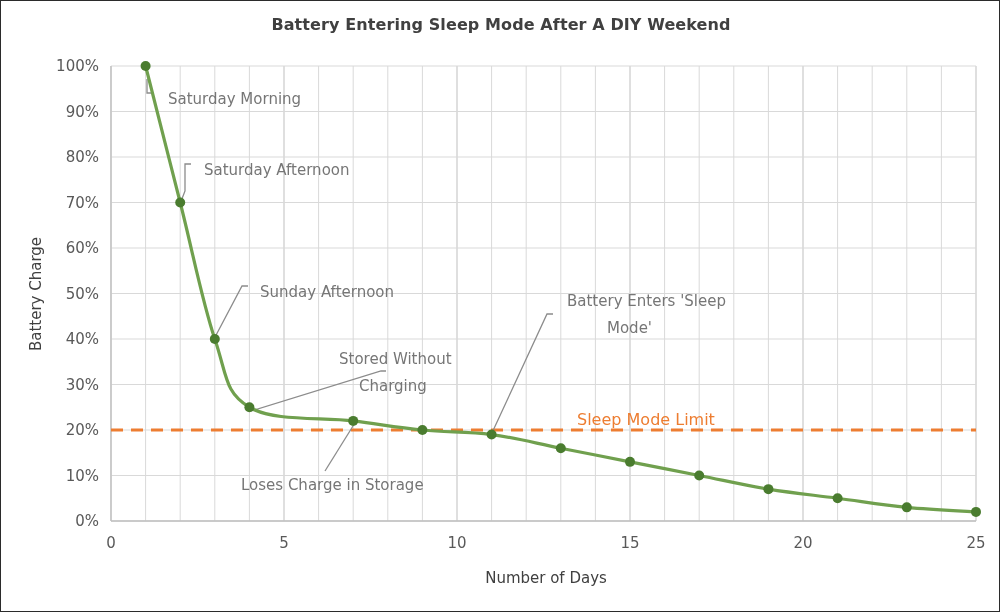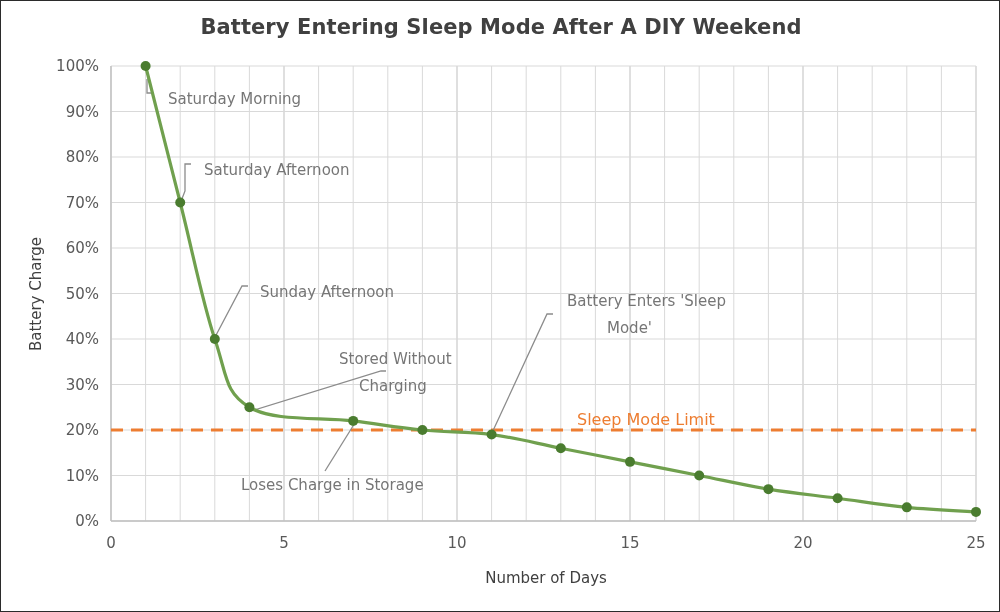--- a/index.html
+++ b/index.html
@@ -18,21 +18,21 @@
     box-sizing: border-box;
     border: 1px solid #2b2b2b;
     overflow: hidden;
   }
   #chart-title {
     position: absolute;
     left: 0;
     top: 14px;
     width: 1000px;
     text-align: center;
-    font-size: 21px;
+    font-size: 16px;
     font-weight: bold;
     color: #404040;
     letter-spacing: 0.1px;
   }
   #plot-svg {
     position: absolute;
     left: 0;
     top: 0;
   }
   .axis-tick-label {

